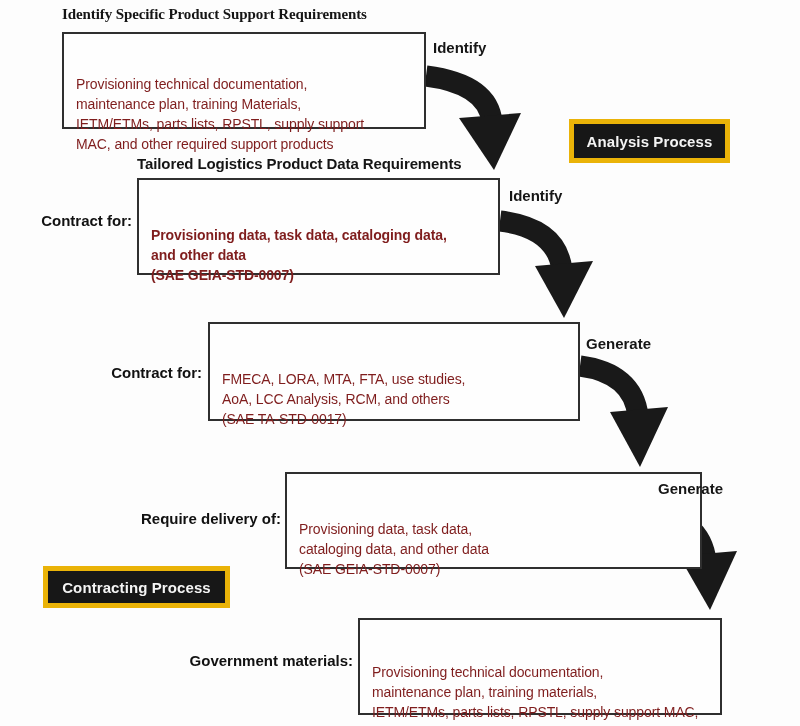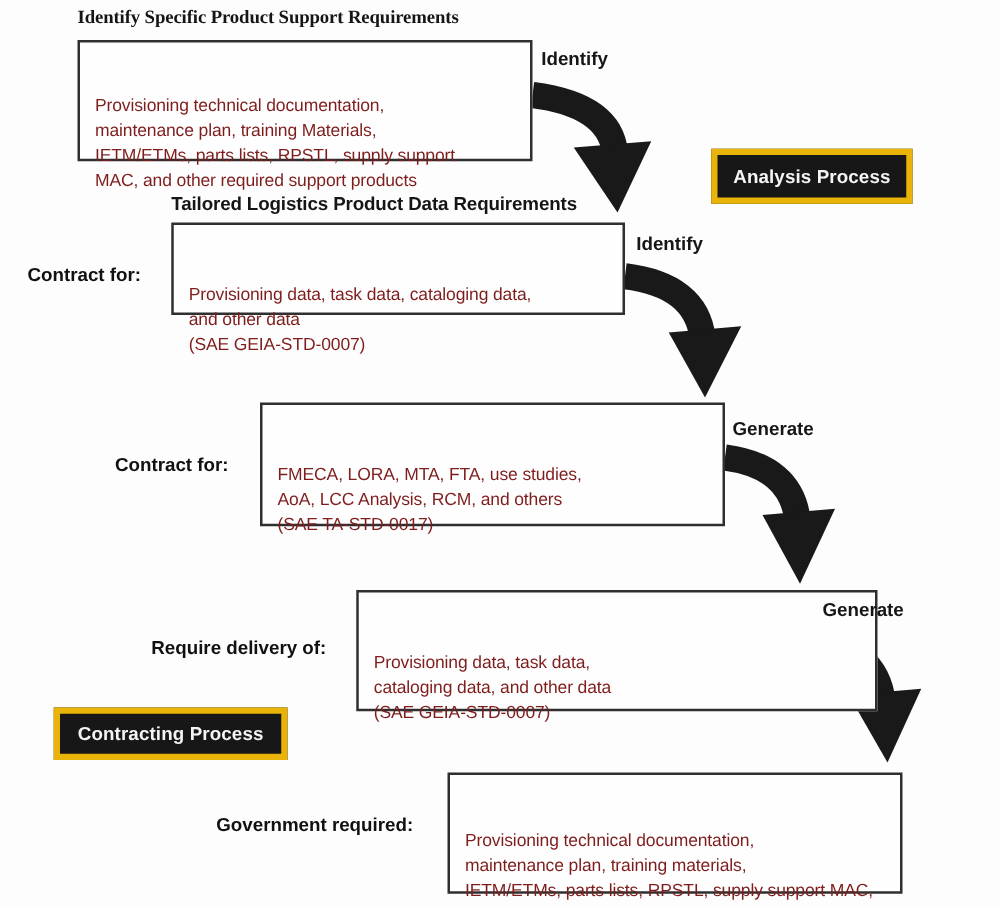--- a/index.html
+++ b/index.html
@@ -34,20 +34,21 @@
     white-space: pre;
     letter-spacing: -0.1px;
     padding: 12px 10px 0 12px;
     margin-top: 28px;
   }
   .pad-deep .step-body { padding-top: 17px; }
   .side-label {
     font-size: 15px;
     font-weight: 700;
     color: #111111;
+    text-align: right;
     white-space: nowrap;
   }
   .arrow-label {
     font-size: 15px;
     font-weight: 700;
     color: #161616;
     white-space: nowrap;
   }
   .badge {
     background: #171717;
@@ -99,21 +100,21 @@
 maintenance plan, training Materials,
 IETM/ETMs, parts lists, RPSTL, supply support
 MAC, and other required support products</div>
   </div>
   <div class="abs arrow-label" style="left:433px; top:39px;">Identify</div>
 
   <div class="abs badge" style="left:569px; top:119px; width:161px; height:44px;">Analysis Process</div>
 
   <div class="abs step-title" style="left:137px; top:155px;">Tailored Logistics Product Data Requirements</div>
   <div class="abs side-label" style="left:22px; top:212px; width:110px;">Contract for:</div>
-  <div class="abs step-box pad-deep" style="left:137px; top:178px; width:363px; height:74px;">
+  <div class="abs step-box pad-deep" style="left:137px; top:178px; width:363px; height:97px;font-weight:bold;">
     <div class="step-body">Provisioning data, task data, cataloging data,
 and other data
 (SAE GEIA-STD-0007)</div>
   </div>
   <div class="abs arrow-label" style="left:509px; top:187px;">Identify</div>
 
   <div class="abs side-label" style="left:92px; top:364px; width:110px;">Contract for:</div>
   <div class="abs step-box pad-deep" style="left:208px; top:322px; width:372px; height:99px;">
     <div class="step-body">FMECA, LORA, MTA, FTA, use studies,
 AoA, LCC Analysis, RCM, and others
@@ -124,21 +125,21 @@
   <div class="abs side-label" style="left:121px; top:510px; width:160px;">Require delivery of:</div>
   <div class="abs step-box pad-deep" style="left:285px; top:472px; width:417px; height:97px;">
     <div class="step-body">Provisioning data, task data,
 cataloging data, and other data
 (SAE GEIA-STD-0007)</div>
   </div>
   <div class="abs arrow-label" style="left:658px; top:480px;">Generate</div>
 
   <div class="abs badge" style="left:43px; top:566px; width:187px; height:42px;">Contracting Process</div>
 
-  <div class="abs side-label" style="left:173px; top:652px; width:180px;">Government required:</div>
+  <div class="abs side-label" style="left:173px; top:652px; width:180px;">Government materials:</div>
   <div class="abs step-box" style="left:358px; top:618px; width:364px; height:97px;">
     <div class="step-body" style="padding-top:14px;">Provisioning technical documentation,
 maintenance plan, training materials,
 IETM/ETMs, parts lists, RPSTL, supply support MAC,
 and other required support products</div>
   </div>
 
 </div>
 
 </body></html>

